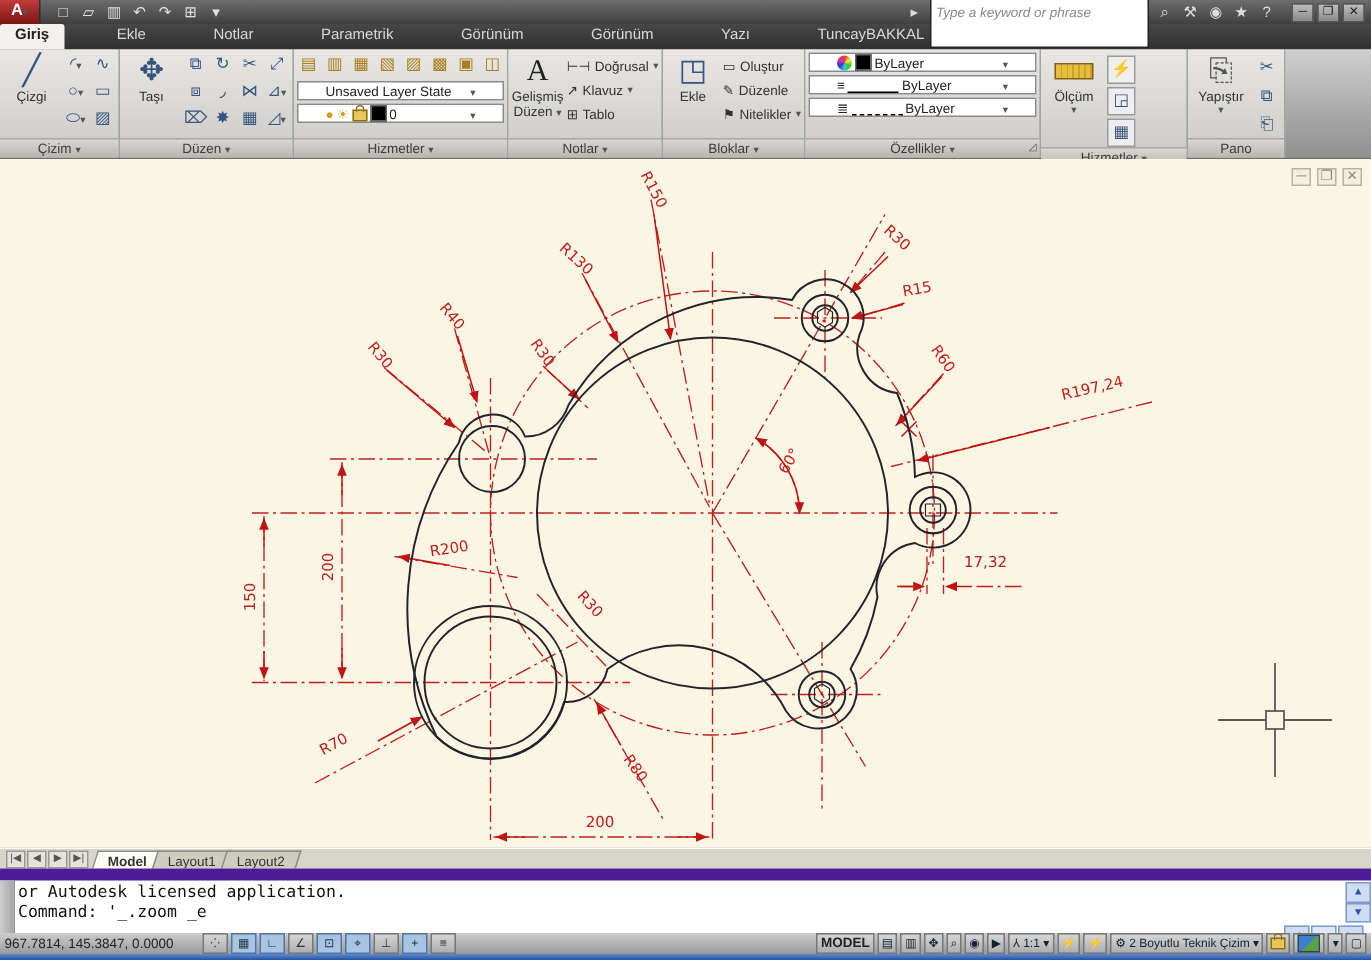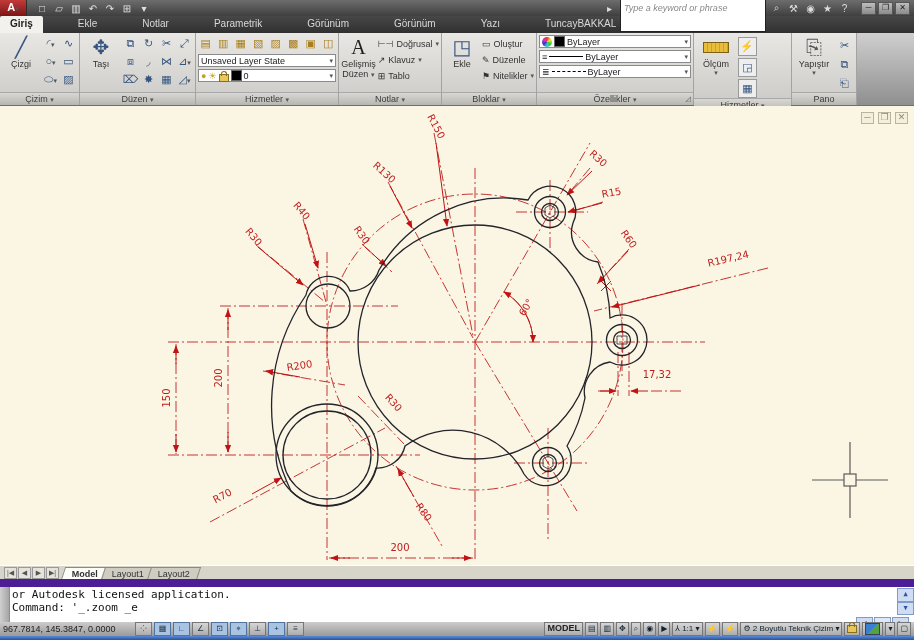--- a/index.html
+++ b/index.html
@@ -23,21 +23,21 @@
   .ribbon{position:absolute;left:0;top:33px;width:914px;height:73px;background:linear-gradient(#d6d6d6,#9c9c9c);display:flex;border-bottom:1px solid #6f6f6f;box-sizing:border-box;}
   .panel{height:72px;background:linear-gradient(#e8e7e4,#cbcac6);border-right:1px solid #a3a3a3;display:flex;flex-direction:column;box-sizing:border-box;}
   .pbody{flex:1;display:flex;align-items:flex-start;padding:2px 2px 0 2px;gap:2px;}
   .ptitle{height:12px;font-size:9px;color:#3c3c3c;text-align:center;background:linear-gradient(#d8d7d3,#b7b6b2);border-top:1px solid #a8a8a8;line-height:12px;position:relative;}
   .bigbtn{width:40px;display:flex;flex-direction:column;align-items:center;font-size:9px;color:#333;text-align:center;}
   .bigbtn .bicon{font-size:20px;line-height:24px;color:#35557e;}
   .sgrid{display:grid;grid-template-rows:repeat(3,18px);grid-auto-flow:column;gap:0 1px;}
   .si{width:17px;height:17px;font-size:11px;line-height:17px;text-align:center;color:#35557e;}
   .si.y{color:#a97e1c;}
   .caret{font-size:7px;color:#555;}
-  .combo{height:13px;background:#fff;border:1px solid #8a8a8a;font-size:9px;color:#222;display:flex;align-items:center;padding:0 2px;gap:2px;box-sizing:border-box;}
+  .combo{height:13px;background:#fff;border:1px solid #8a8a8a;font-size:9px;color:#222;display:flex;align-items:flex-end;padding:0 18px;gap:2px;box-sizing:border-box;}
   .combo .caret{margin-left:auto;}
   .stack{display:flex;flex-direction:column;gap:2px;}
   .rowbtn{display:flex;align-items:center;font-size:9px;color:#333;gap:3px;height:14px;}
   .colorwheel{width:10px;height:10px;border-radius:50%;background:conic-gradient(#e33,#ee3,#3c3,#3cc,#33c,#c3c,#e33);}
   .swatch{width:9px;height:9px;background:#000;border:1px solid #666;}
   .lock{position:relative;width:8px;height:6px;border:1px solid #8a6d1f;background:#e7c75a;margin-top:4px;}
   .lock:before{content:"";position:absolute;left:1px;top:-4px;width:4px;height:4px;border:1px solid #8a6d1f;border-bottom:none;border-radius:3px 3px 0 0;}
   .ruler{width:24px;height:9px;background:repeating-linear-gradient(90deg,#e8bd3a 0 3px,#caa22c 3px 4px);border:1px solid #7d6215;}
   
   .canvas{position:absolute;left:0;top:106px;width:914px;height:459px;background:#fbf5e3;}

